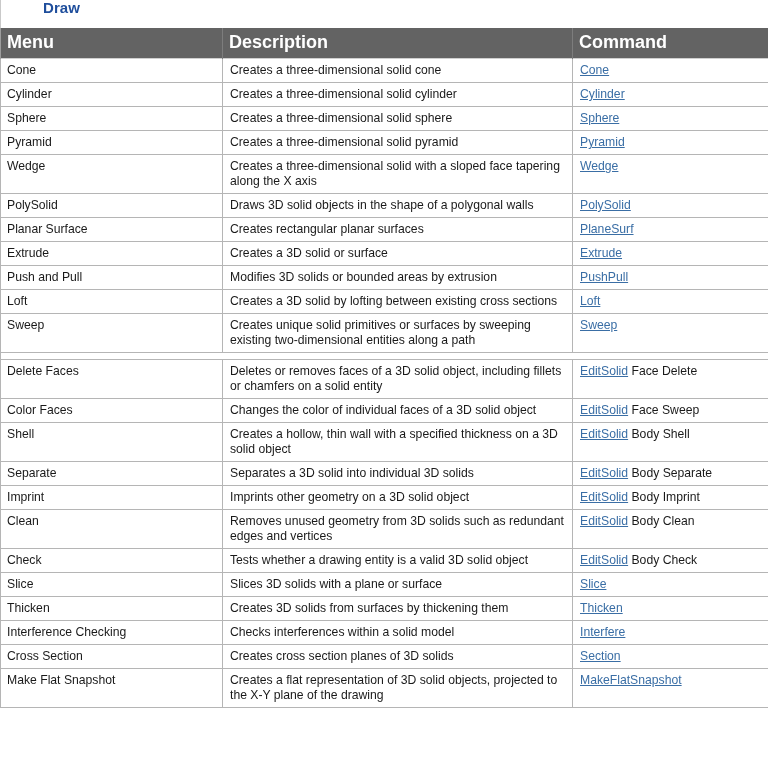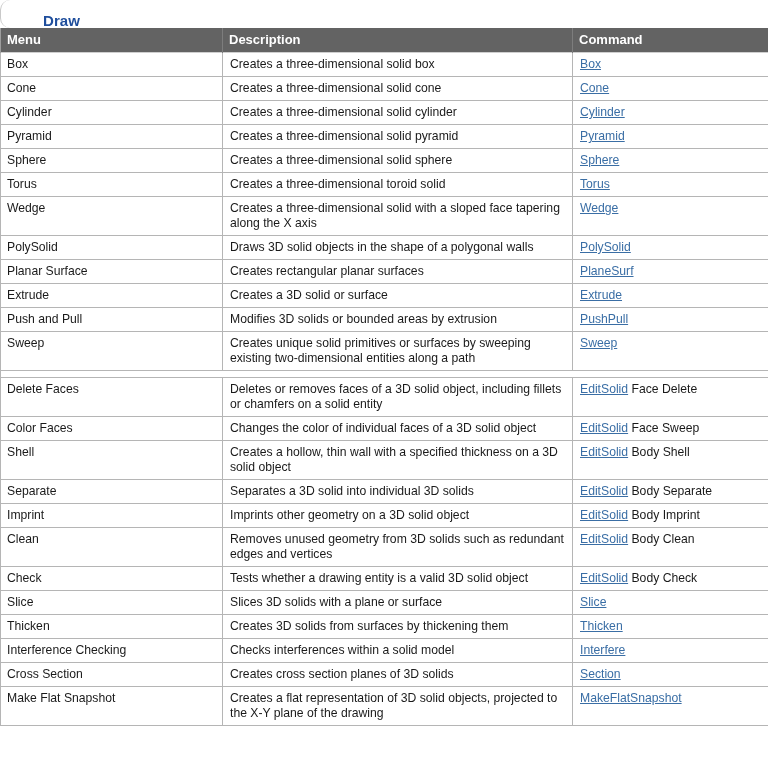--- a/index.html
+++ b/index.html
@@ -19,24 +19,23 @@
     width: 768px;
     height: 780px;
     background: #ffffff;
     box-sizing: border-box;
   }
   .title-bar {
     height: 28px;
     box-sizing: border-box;
     border-left: 1px solid #c9c9c9;
     display: flex;
-    align-items: flex-end;
+    align-items: flex-start;
     padding-left: 42px;
     background: #ffffff;
-    border-radius: 10px;
   }
   .page-title {
     font-size: 15px;
     font-weight: bold;
     color: #1f4e9c;
     letter-spacing: 0.1px;
     line-height: 1;
   }
   table.cmd-table {
     width: 768px;
@@ -44,21 +43,21 @@
     table-layout: fixed;
     font-size: 12.2px;
   }
   table.cmd-table col.c-menu  { width: 222px; }
   table.cmd-table col.c-desc  { width: 350px; }
   table.cmd-table col.c-cmd   { width: 196px; }
 
   thead th {
     background: #636363;
     color: #ffffff;
-    font-size: 13px;
+    font-size: 18px;
     font-weight: bold;
     text-align: left;
     padding: 4px 6px 5px 6px;
     height: 22px;
     box-sizing: border-box;
     border-right: 1px solid #7d7d7d;
     border-left: 1px solid #c9c9c9;
     vertical-align: middle;
   }
   thead th:first-child { border-left: 1px solid #9d9d9d; }
@@ -113,50 +112,40 @@
     </colgroup>
     <thead>
       <tr>
         <th>Menu</th>
         <th>Description</th>
         <th>Command</th>
       </tr>
     </thead>
     <tbody id="table-body">
         <tr>
-          <td class="menu-cell">Box</td>
-          <td>Creates a three-dimensional solid box</td>
-          <td><a class="cmd-link">Box</a></td>
-        </tr>
-        <tr>
           <td class="menu-cell">Cone</td>
           <td>Creates a three-dimensional solid cone</td>
           <td><a class="cmd-link">Cone</a></td>
         </tr>
         <tr>
           <td class="menu-cell">Cylinder</td>
           <td>Creates a three-dimensional solid cylinder</td>
           <td><a class="cmd-link">Cylinder</a></td>
         </tr>
         <tr>
+          <td class="menu-cell">Sphere</td>
+          <td>Creates a three-dimensional solid sphere</td>
+          <td><a class="cmd-link">Sphere</a></td>
+        </tr>
+        <tr>
           <td class="menu-cell">Pyramid</td>
           <td>Creates a three-dimensional solid pyramid</td>
           <td><a class="cmd-link">Pyramid</a></td>
         </tr>
         <tr>
-          <td class="menu-cell">Sphere</td>
-          <td>Creates a three-dimensional solid sphere</td>
-          <td><a class="cmd-link">Sphere</a></td>
-        </tr>
-        <tr>
-          <td class="menu-cell">Torus</td>
-          <td>Creates a three-dimensional toroid solid</td>
-          <td><a class="cmd-link">Torus</a></td>
-        </tr>
-        <tr>
           <td class="menu-cell">Wedge</td>
           <td>Creates a three-dimensional solid with a sloped face tapering along the X axis</td>
           <td><a class="cmd-link">Wedge</a></td>
         </tr>
         <tr>
           <td class="menu-cell">PolySolid</td>
           <td>Draws 3D solid objects in the shape of a polygonal walls</td>
           <td><a class="cmd-link">PolySolid</a></td>
         </tr>
         <tr>
@@ -168,20 +157,25 @@
           <td class="menu-cell">Extrude</td>
           <td>Creates a 3D solid or surface</td>
           <td><a class="cmd-link">Extrude</a></td>
         </tr>
         <tr>
           <td class="menu-cell">Push and Pull</td>
           <td>Modifies 3D solids or bounded areas by extrusion</td>
           <td><a class="cmd-link">PushPull</a></td>
         </tr>
         <tr>
+          <td class="menu-cell">Loft</td>
+          <td>Creates a 3D solid by lofting between existing cross sections</td>
+          <td><a class="cmd-link">Loft</a></td>
+        </tr>
+        <tr>
           <td class="menu-cell">Sweep</td>
           <td>Creates unique solid primitives or surfaces by sweeping existing two-dimensional entities along a path</td>
           <td><a class="cmd-link">Sweep</a></td>
         </tr>
         <tr class="spacer-row">
           <td colspan="3"></td>
         </tr>
         <tr>
           <td class="menu-cell">Delete Faces</td>
           <td>Deletes or removes faces of a 3D solid object, including fillets or chamfers on a solid entity</td>

